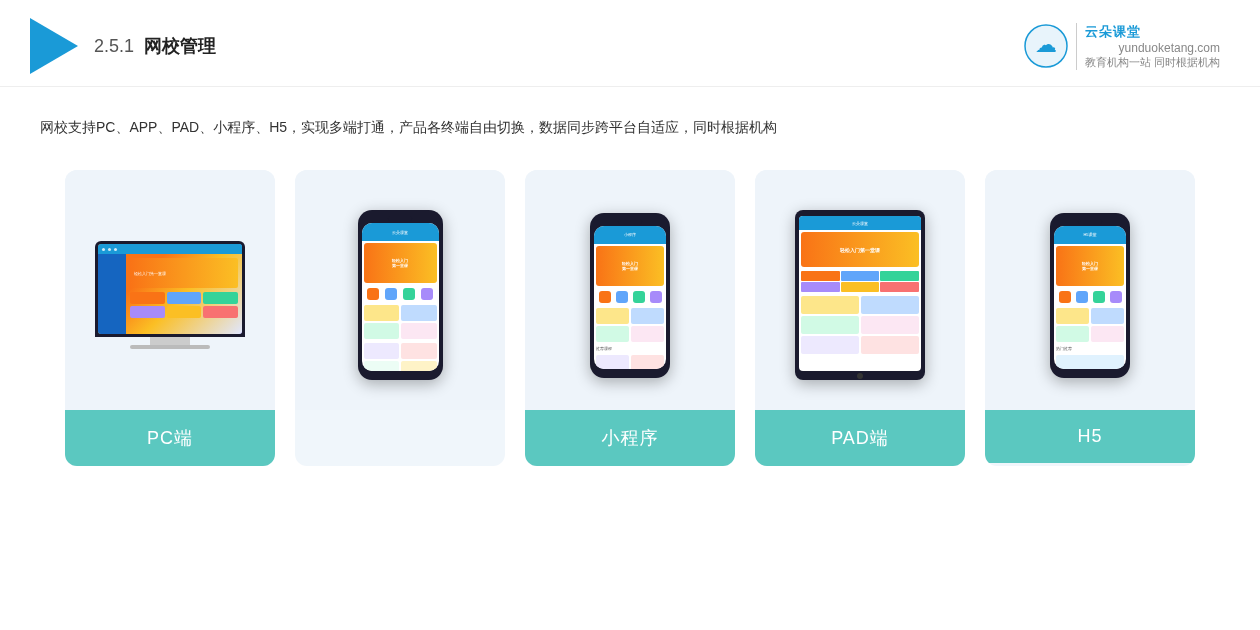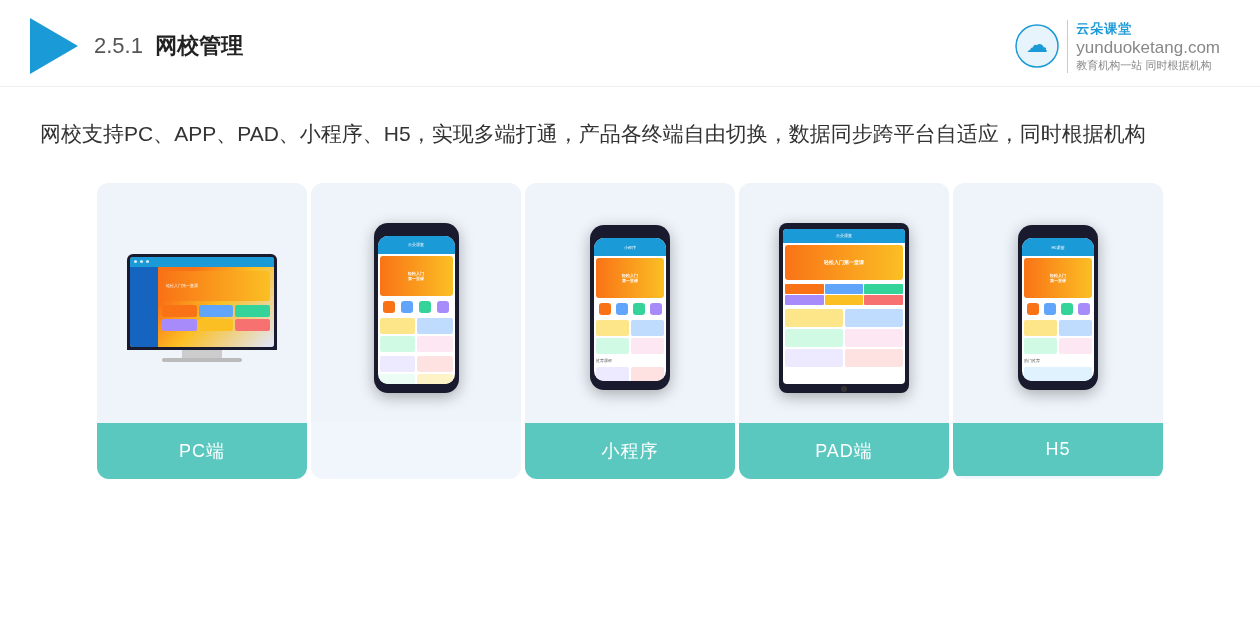--- a/index.html
+++ b/index.html
@@ -25,21 +25,21 @@
       gap: 16px;
     }
     .logo-triangle {
       width: 0;
       height: 0;
       border-top: 28px solid transparent;
       border-bottom: 28px solid transparent;
       border-left: 48px solid #1a9ad7;
     }
     .page-title {
-      font-size: 22px;
+      font-size: 18px;
       color: #333;
       font-weight: normal;
     }
     .page-title-number {
       font-weight: normal;
       color: #555;
     }
     .page-title-bold {
       font-weight: bold;
       color: #222;
@@ -61,41 +61,41 @@
       border-left: 1px solid #ccc;
       padding-left: 8px;
     }
     .brand-name {
       font-size: 13px;
       color: #1a9ad7;
       font-weight: bold;
       letter-spacing: 1px;
     }
     .brand-url {
-      font-size: 17px;
+      font-size: 12px;
       color: #888;
       text-align: right;
     }
     .brand-tagline {
       font-size: 11px;
       color: #888;
     }
 
     
     .description {
       padding: 28px 40px 10px 40px;
-      font-size: 21px;
+      font-size: 14px;
       color: #333;
       line-height: 1.8;
     }
 
     
     .cards-container {
       display: flex;
-      gap: 4px;
+      gap: 20px;
       padding: 20px 30px 30px 30px;
       justify-content: center;
     }
 
     .card {
       background: #f0f6fb;
       border-radius: 12px;
       width: 210px;
       overflow: hidden;
       display: flex;

